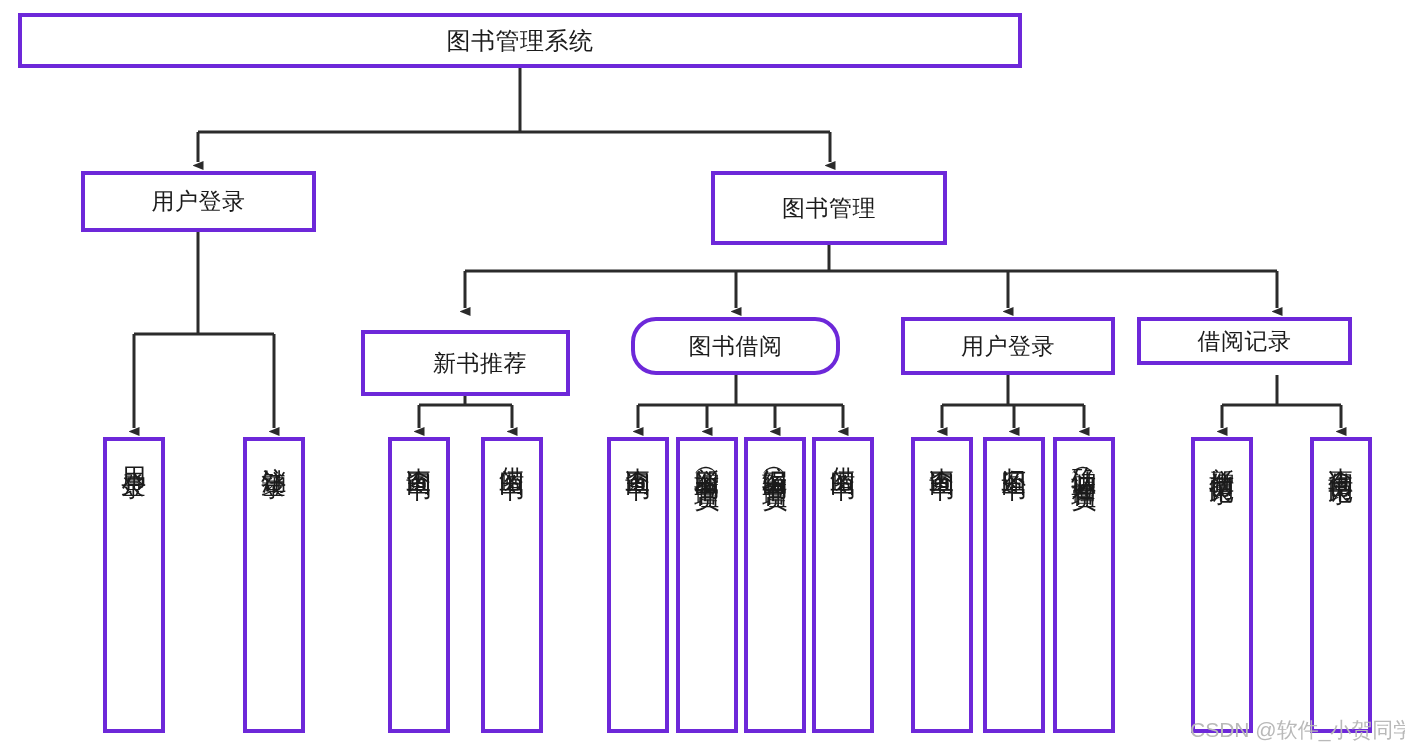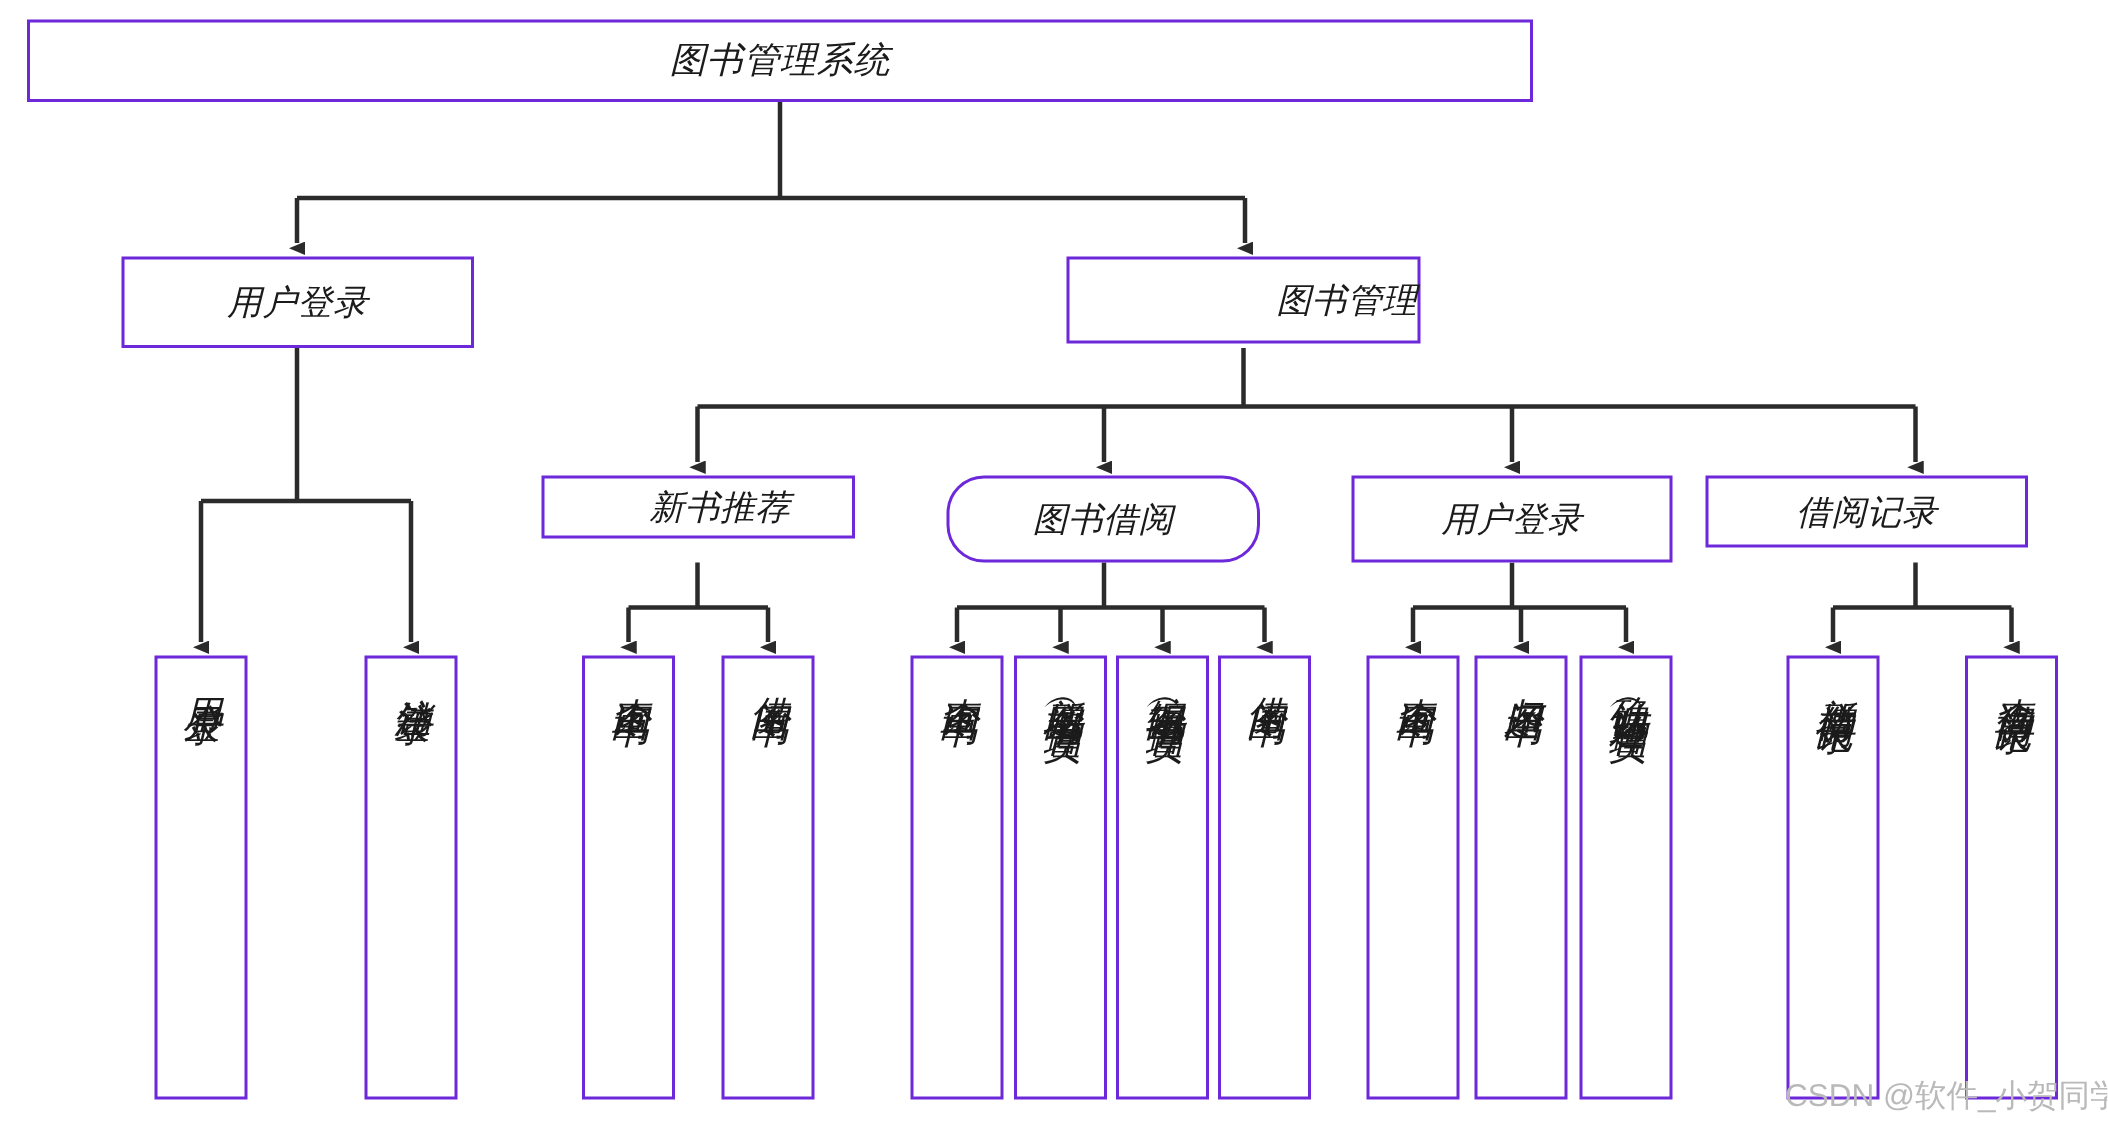--- a/index.html
+++ b/index.html
@@ -22,26 +22,25 @@
     left: 0;
     top: 0;
     width: 1405px;
     height: 747px;
     pointer-events: none;
   }
   .node {
     position: absolute;
     box-sizing: border-box;
     background: #ffffff;
-    border: 2px solid #6d28d9;
+    border: 4px solid #6d28d9;
     display: flex;
     align-items: center;
     justify-content: center;
     z-index: 2;
-    font-style: italic;
   }
   .node .label {
     color: #1b1b1b;
     line-height: 1.06;
     text-align: center;
     letter-spacing: 0.5px;
     white-space: pre;
   }
   .node.horiz .label {
     font-size: 23px;
@@ -126,25 +125,25 @@
   </svg>
 
   <div class="node horiz root" style="left:18px; top:13px; width:1004px; height:55px;">
     <span class="label">图书管理系统</span>
   </div>
 
   <div class="node horiz" style="left:81px; top:171px; width:235px; height:61px;">
     <span class="label">用户登录</span>
   </div>
 
-  <div class="node horiz" style="left:711px; top:171px; width:236px; height:58px;justify-content:flex-end;">
+  <div class="node horiz" style="left:711px; top:171px; width:236px; height:74px;">
     <span class="label">图书管理</span>
   </div>
 
-  <div class="node horiz" style="left:361px; top:317px; width:209px; height:42px;padding-left:29px;">
+  <div class="node horiz" style="left:361px; top:330px; width:209px; height:66px;padding-left:29px;">
     <span class="label">新书推荐</span>
   </div>
 
   <div class="node horiz" style="left:631px; top:317px; width:209px; height:58px;border-radius:25px;">
     <span class="label">图书借阅</span>
   </div>
 
   <div class="node horiz" style="left:901px; top:317px; width:214px; height:58px;">
     <span class="label">用户登录</span>
   </div>

